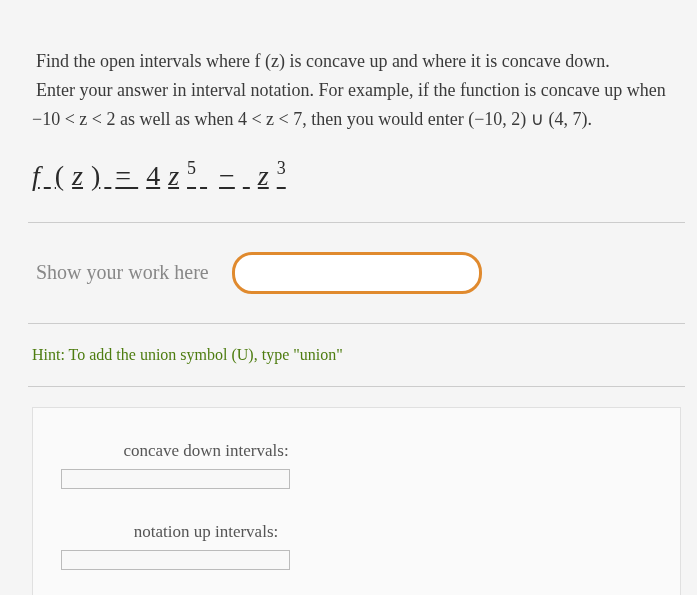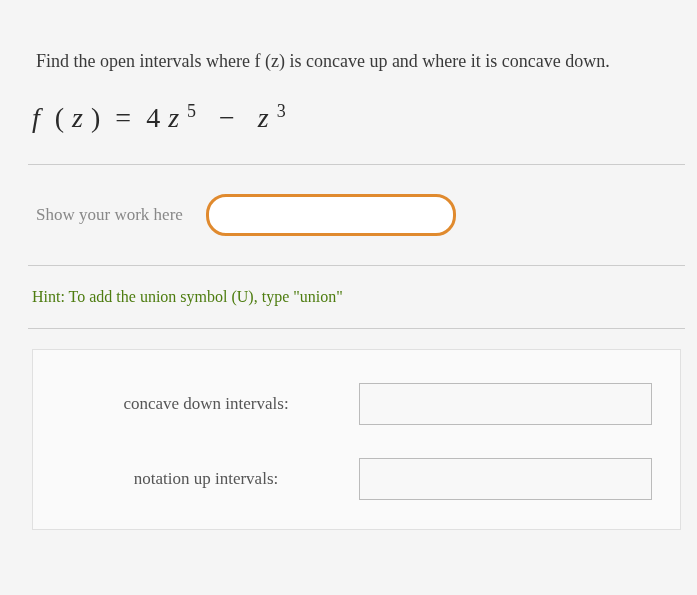--- a/index.html
+++ b/index.html
@@ -21,41 +21,42 @@
       line-height: 1.6;
       color: #3a3a3a;
       margin-bottom: 20px;
     }
     .formula {
       font-family: 'Times New Roman', serif;
       font-size: 28px;
       font-style: italic;
       color: #2a2a2a;
       margin: 25px 0 30px 0;
+      text-decoration: underline;
     }
     .formula .paren {
       font-style: normal;
     }
     .formula sup {
       font-size: 18px;
       font-style: normal;
     }
     .divider {
       border: none;
       border-top: 1px solid #ccc;
       margin: 10px 0;
     }
     .show-work-row {
       display: flex;
       align-items: center;
       padding: 15px 0;
       gap: 15px;
     }
     .show-work-label {
-      font-size: 17px;
+      font-size: 20px;
       color: #888;
     }
     .work-input {
       width: 250px;
       height: 42px;
       border: 3px solid #e08a2e;
       border-radius: 20px;
       background: #fff;
       padding: 0 15px;
       font-size: 16px;
@@ -67,22 +68,23 @@
       color: #4d7c0f;
     }
     .answers-block {
       background: #fafafa;
       border: 1px solid #e0e0e0;
       margin-top: 20px;
       padding: 25px 20px;
     }
     .answer-row {
       display: flex;
-      align-items: center;
+      align-items: flex-start;
       margin-bottom: 25px;
+      flex-direction: column;
     }
     .answer-row:last-child {
       margin-bottom: 0;
     }
     .answer-label {
       width: 290px;
       text-align: center;
       font-size: 17px;
       color: #555;
     }
@@ -94,20 +96,21 @@
       padding: 0 10px;
       font-size: 16px;
       outline: none;
     }
   </style>
 </head>
 <body>
 
 <div class="question-text">
   <span>Find the open intervals where f (z) is concave up and where it is concave down.</span><br>
+  <span>Enter your answer in interval notation. For example, if the function is concave up when −10 &lt; z &lt; 2 as well as when 4 &lt; z &lt; 7, then you would enter (−10, 2) ∪ (4, 7).</span>
 </div>
 
 <div class="formula">
   <span>f</span>
   <span class="paren">(</span><span>z</span><span class="paren">)</span>
   <span class="paren"> = </span>
   <span class="paren">4</span><span>z</span><sup>5</sup>
   <span class="paren"> </span><span class="paren">−</span><span class="paren"> </span>
   <span>z</span><sup>3</sup>
 </div>

